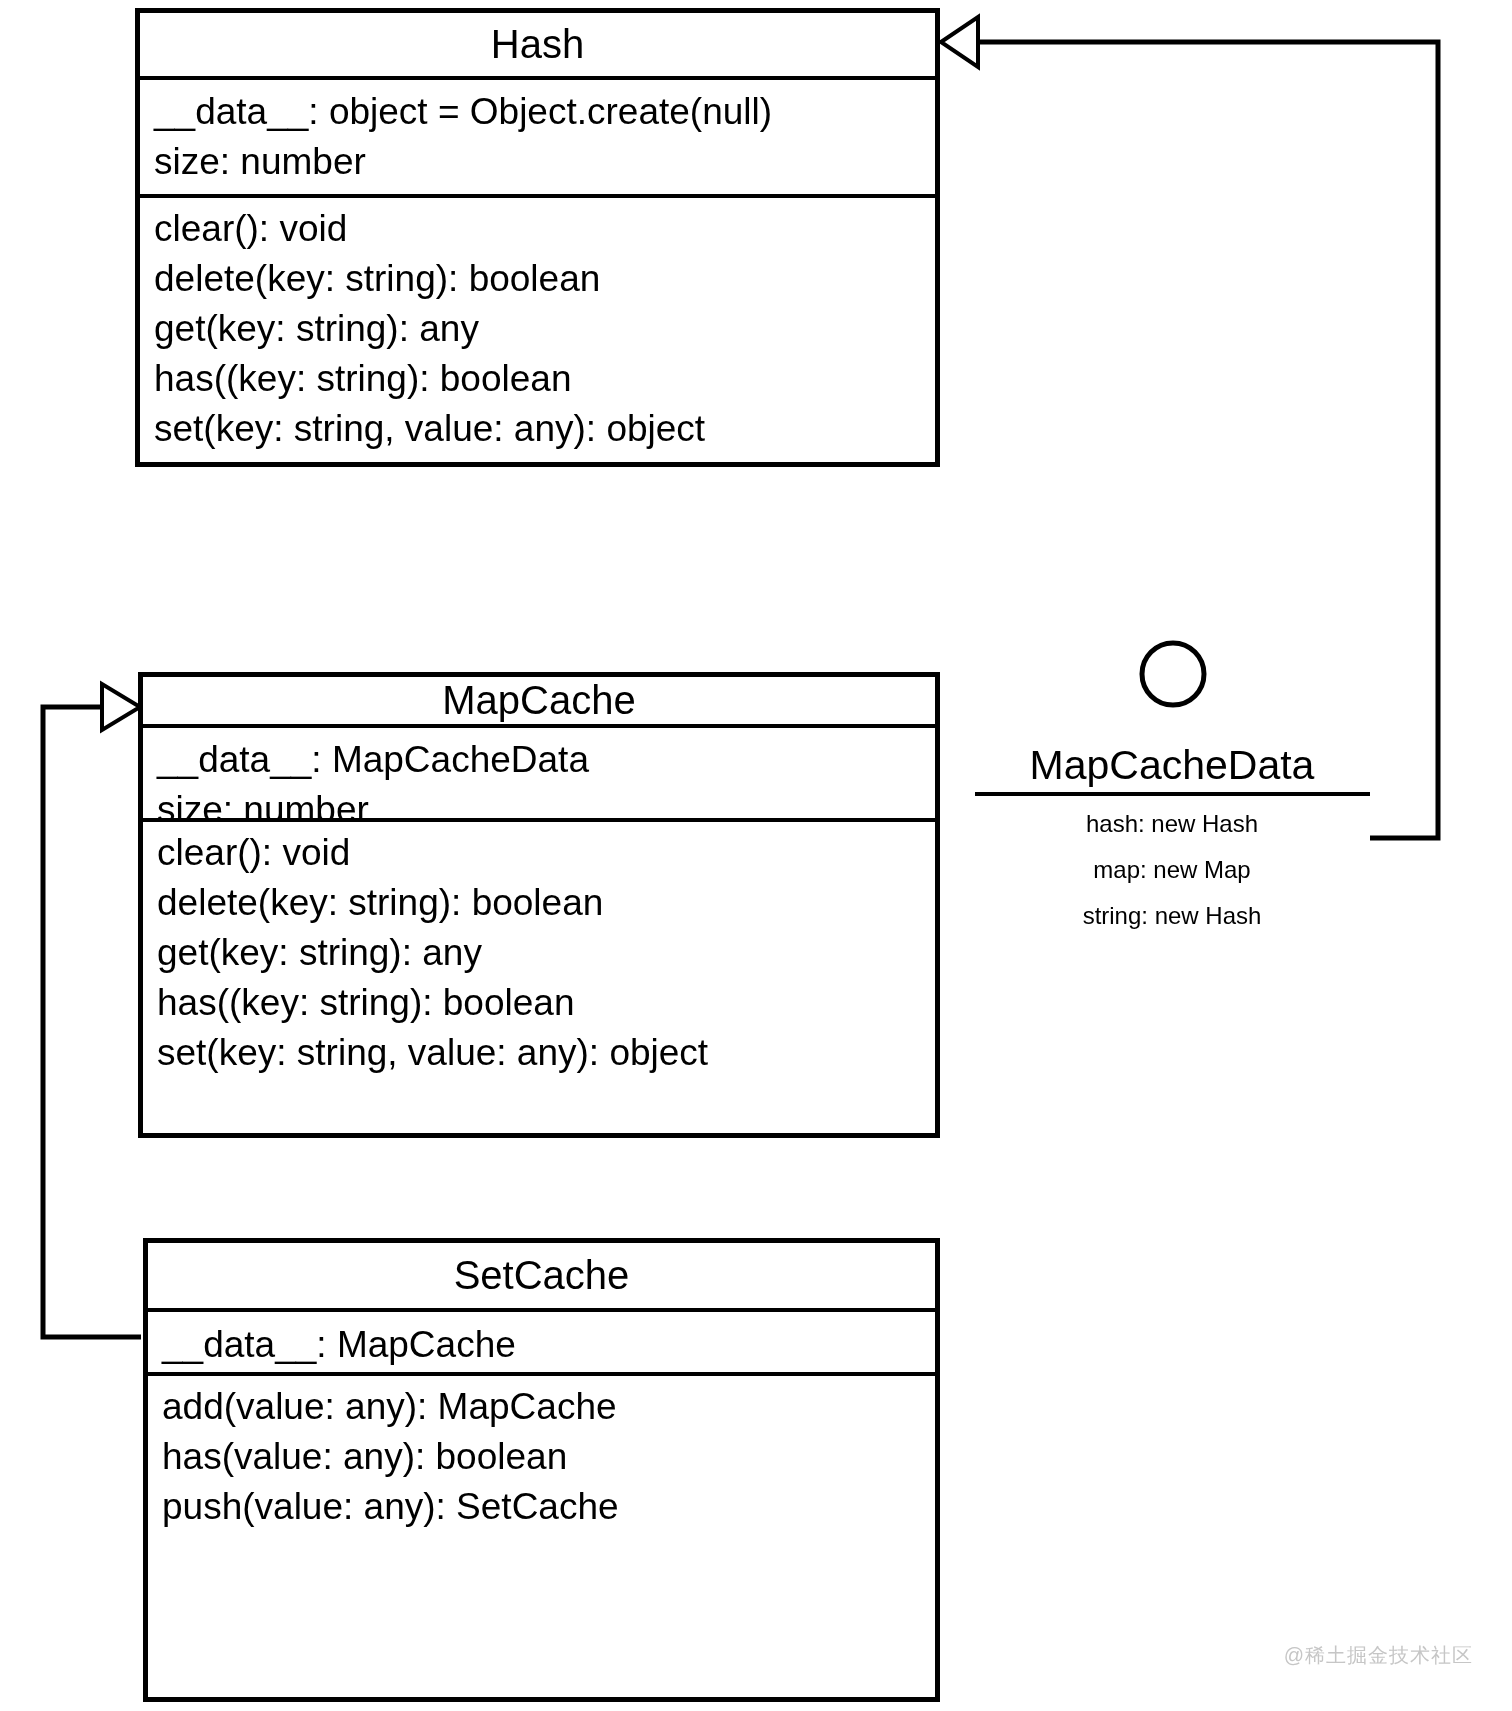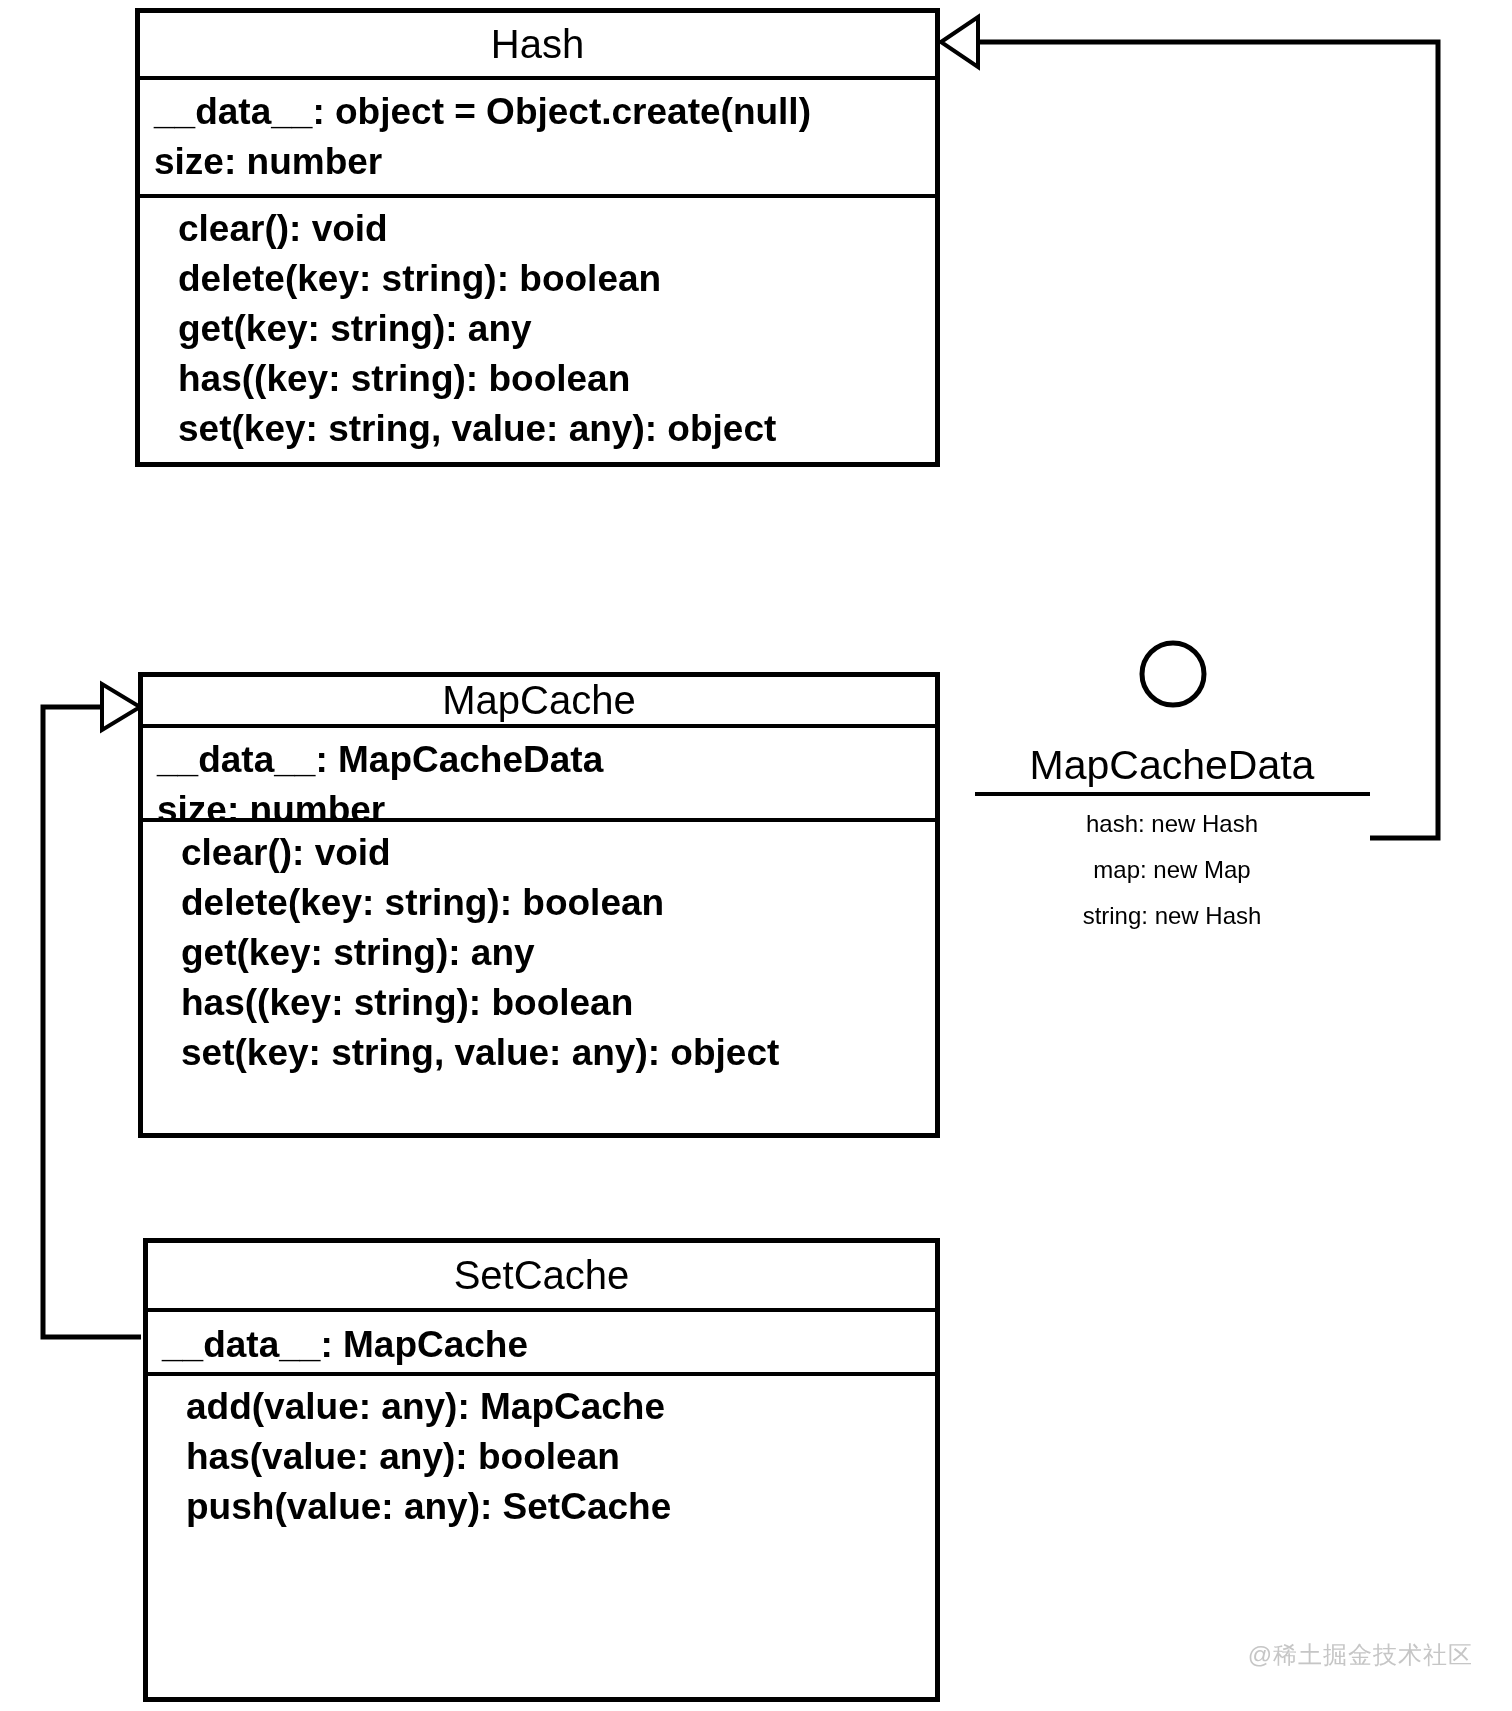--- a/index.html
+++ b/index.html
@@ -34,24 +34,23 @@
     font-size: 40px;
     flex: 0 0 auto;
   }
   .uml-section {
     font-size: 37px;
     line-height: 50px;
     padding: 6px 14px 0 14px;
     flex: 0 0 auto;
     white-space: nowrap;
     overflow: hidden;
-    font-weight: bold;
   }
   .uml-attrs { border-bottom: 4px solid #000000; }
-  .uml-methods { flex: 1 1 auto; margin-left: 24px; }
+  .uml-methods { flex: 1 1 auto; }
 
   #box-hash     { left: 135px; top: 8px;    width: 805px; height: 459px; }
   #box-hash .uml-title      { height: 67px; }
   #box-hash .uml-attrs      { height: 118px; padding-top: 7px; }
 
   #box-mapcache { left: 138px; top: 672px;  width: 802px; height: 466px; }
   #box-mapcache .uml-title  { height: 51px; }
   #box-mapcache .uml-attrs  { height: 94px; padding-top: 7px; }
 
   #box-setcache { left: 143px; top: 1238px; width: 797px; height: 464px; }
@@ -72,21 +71,21 @@
   }
   .iface-members {
     margin-top: 14px;
     font-size: 24px;
     line-height: 46px;
   }
   #watermark {
     position: absolute;
     right: 39px;
     top: 1642px;
-    font-size: 24px;
+    font-size: 20px;
     line-height: 26px;
     color: #c6c6c6;
     letter-spacing: 1px;
   }
 </style>
 </head>
 <body>
 
 <div id="canvas">
 

